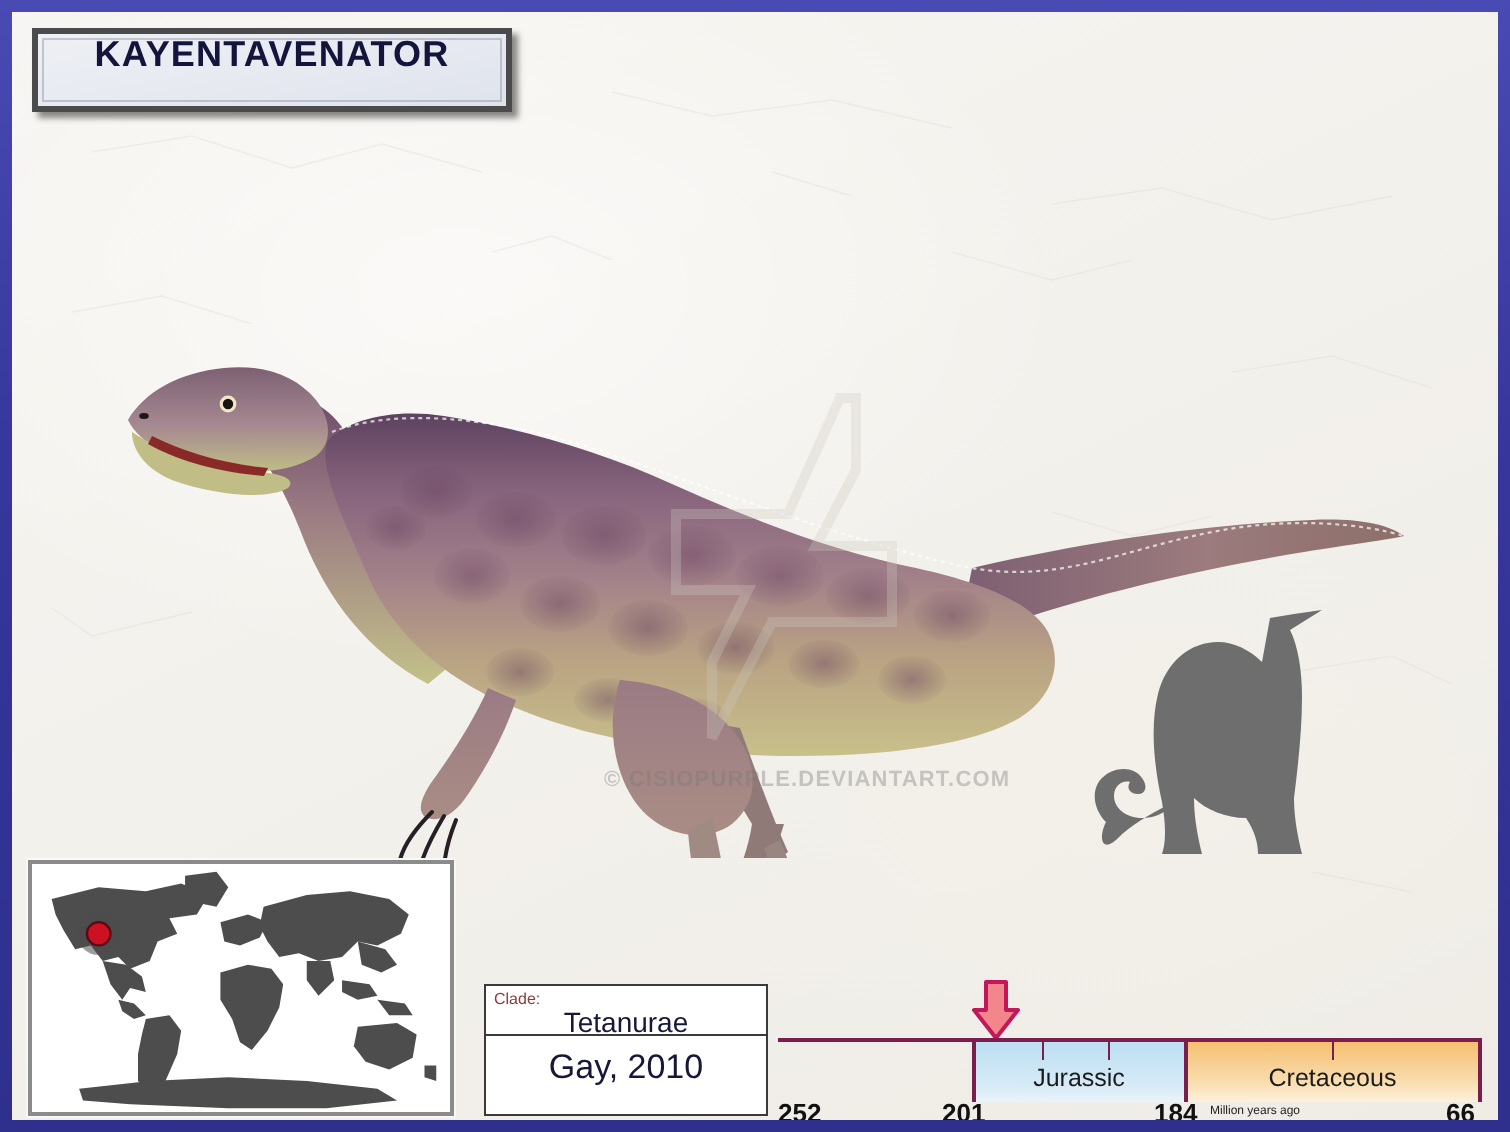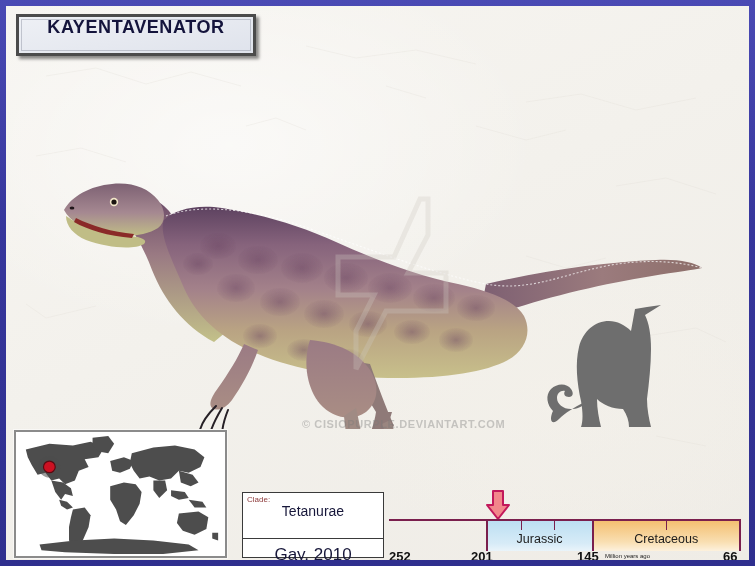--- a/index.html
+++ b/index.html
@@ -82,21 +82,20 @@
   .watermark {
     position: absolute;
     left: 296px;
     top: 378px;
     font-size: 11px;
     font-weight: bold;
     letter-spacing: 0.6px;
     color: rgba(120,120,120,0.38);
     white-space: nowrap;
     pointer-events: none;
-    margin-top: 34px;
   }
   .watermark-logo {
     position: absolute;
     left: 310px;
     top: 185px;
     width: 150px;
     height: 190px;
     opacity: 0.30;
     pointer-events: none;
   }
@@ -130,21 +129,21 @@
     left: 236px;
     top: 486px;
     width: 142px;
     height: 66px;
     background: #ffffff;
     border: 1px solid #3a3a3a;
     box-sizing: border-box;
   }
   .clade-top {
     position: relative;
-    height: 46px;
+    height: 25px;
     border-bottom: 1px solid #3a3a3a;
     box-sizing: border-box;
   }
   .clade-label {
     position: absolute;
     left: 4px;
     top: 2px;
     font-size: 8px;
     color: #8d3a3a;
     font-weight: normal;
@@ -471,19 +470,19 @@
         </div>
 
         <div class="tl-period" style="left:57.53%; width:42.47%; background:linear-gradient(180deg,#f4bf71 0%,#f9dfb2 70%,#fdf1dd 100%);">
           <div class="tl-tick" style="left:50%;"></div>
           <span class="pname nosel">Cretaceous</span>
         </div>
       </div>
 
       <span class="tl-num nosel" style="left:0px;">252</span>
       <span class="tl-num nosel" style="left:82px;">201</span>
-      <span class="tl-num nosel" style="left:188px;">145</span>
+      <span class="tl-num nosel" style="left:188px;">184</span>
       <span class="tl-mya nosel" style="left:216px;">Million years ago</span>
       <span class="tl-num nosel" style="left:334px;">66</span>
     </div>
 
   </div>
 </div>
 
 </body></html>

